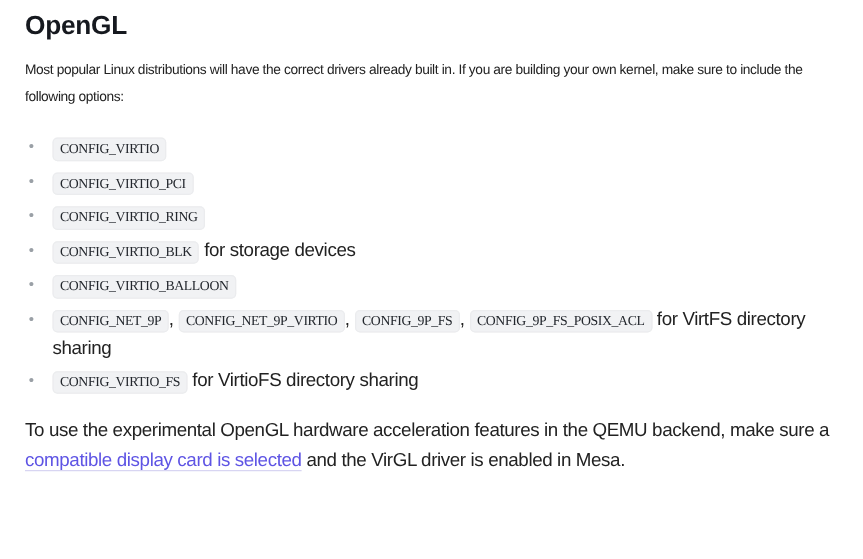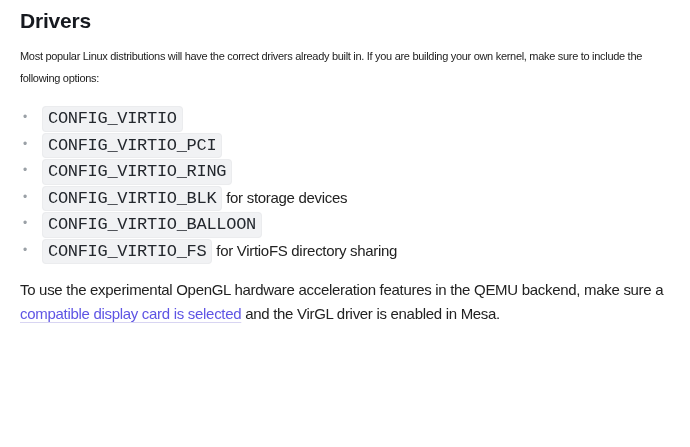--- a/index.html
+++ b/index.html
@@ -47,22 +47,22 @@
   ul.options-list li::before {
     content: "•";
     position: absolute;
     left: 3px;
     top: 0;
     color: #9aa0a6;
     font-size: 12px;
     line-height: 21.5px;
   }
   code.code-chip {
-    font-family: Liberation Mono, monospace;
-    font-size: 17px;
+    font-family: Liberation Serif, serif;
+    font-size: 11px;
     letter-spacing: -0.3px;
     background: var(--code-bg, #f1f2f4);
     border: 1px solid #ebecee;
     border-radius: 4px;
     padding: 2px 5px 2.5px 5px;
     color: #23272d;
     white-space: nowrap;
     margin-top: 44px;
   }
   p.outro-text {
@@ -78,28 +78,29 @@
     text-decoration-thickness: 1px;
     text-underline-offset: 3px;
     cursor: pointer;
   }
 </style>
 </head>
 <body>
 
 <div class="post">
 
-  <h2 class="post-heading">Drivers</h2>
+  <h2 class="post-heading">OpenGL</h2>
 
   <p class="body-text">Most popular Linux distributions will have the correct drivers already built in. If you are building your own kernel, make sure to include the following options:</p>
 
   <ul class="options-list">
       <li><code class="code-chip">CONFIG_VIRTIO</code></li>
       <li><code class="code-chip">CONFIG_VIRTIO_PCI</code></li>
       <li><code class="code-chip">CONFIG_VIRTIO_RING</code></li>
       <li><code class="code-chip">CONFIG_VIRTIO_BLK</code> for storage devices</li>
       <li><code class="code-chip">CONFIG_VIRTIO_BALLOON</code></li>
+      <li><code class="code-chip">CONFIG_NET_9P</code>, <code class="code-chip">CONFIG_NET_9P_VIRTIO</code>, <code class="code-chip">CONFIG_9P_FS</code>, <code class="code-chip">CONFIG_9P_FS_POSIX_ACL</code> for VirtFS directory sharing</li>
       <li><code class="code-chip">CONFIG_VIRTIO_FS</code> for VirtioFS directory sharing</li>
     </ul>
 
   <p class="outro-text"><span>To use the experimental OpenGL hardware acceleration features in the QEMU backend, make sure a </span><a class="inline-link">compatible display card is selected</a><span> and the VirGL driver is enabled in Mesa.</span></p>
 
 </div>
 
 </body></html>

